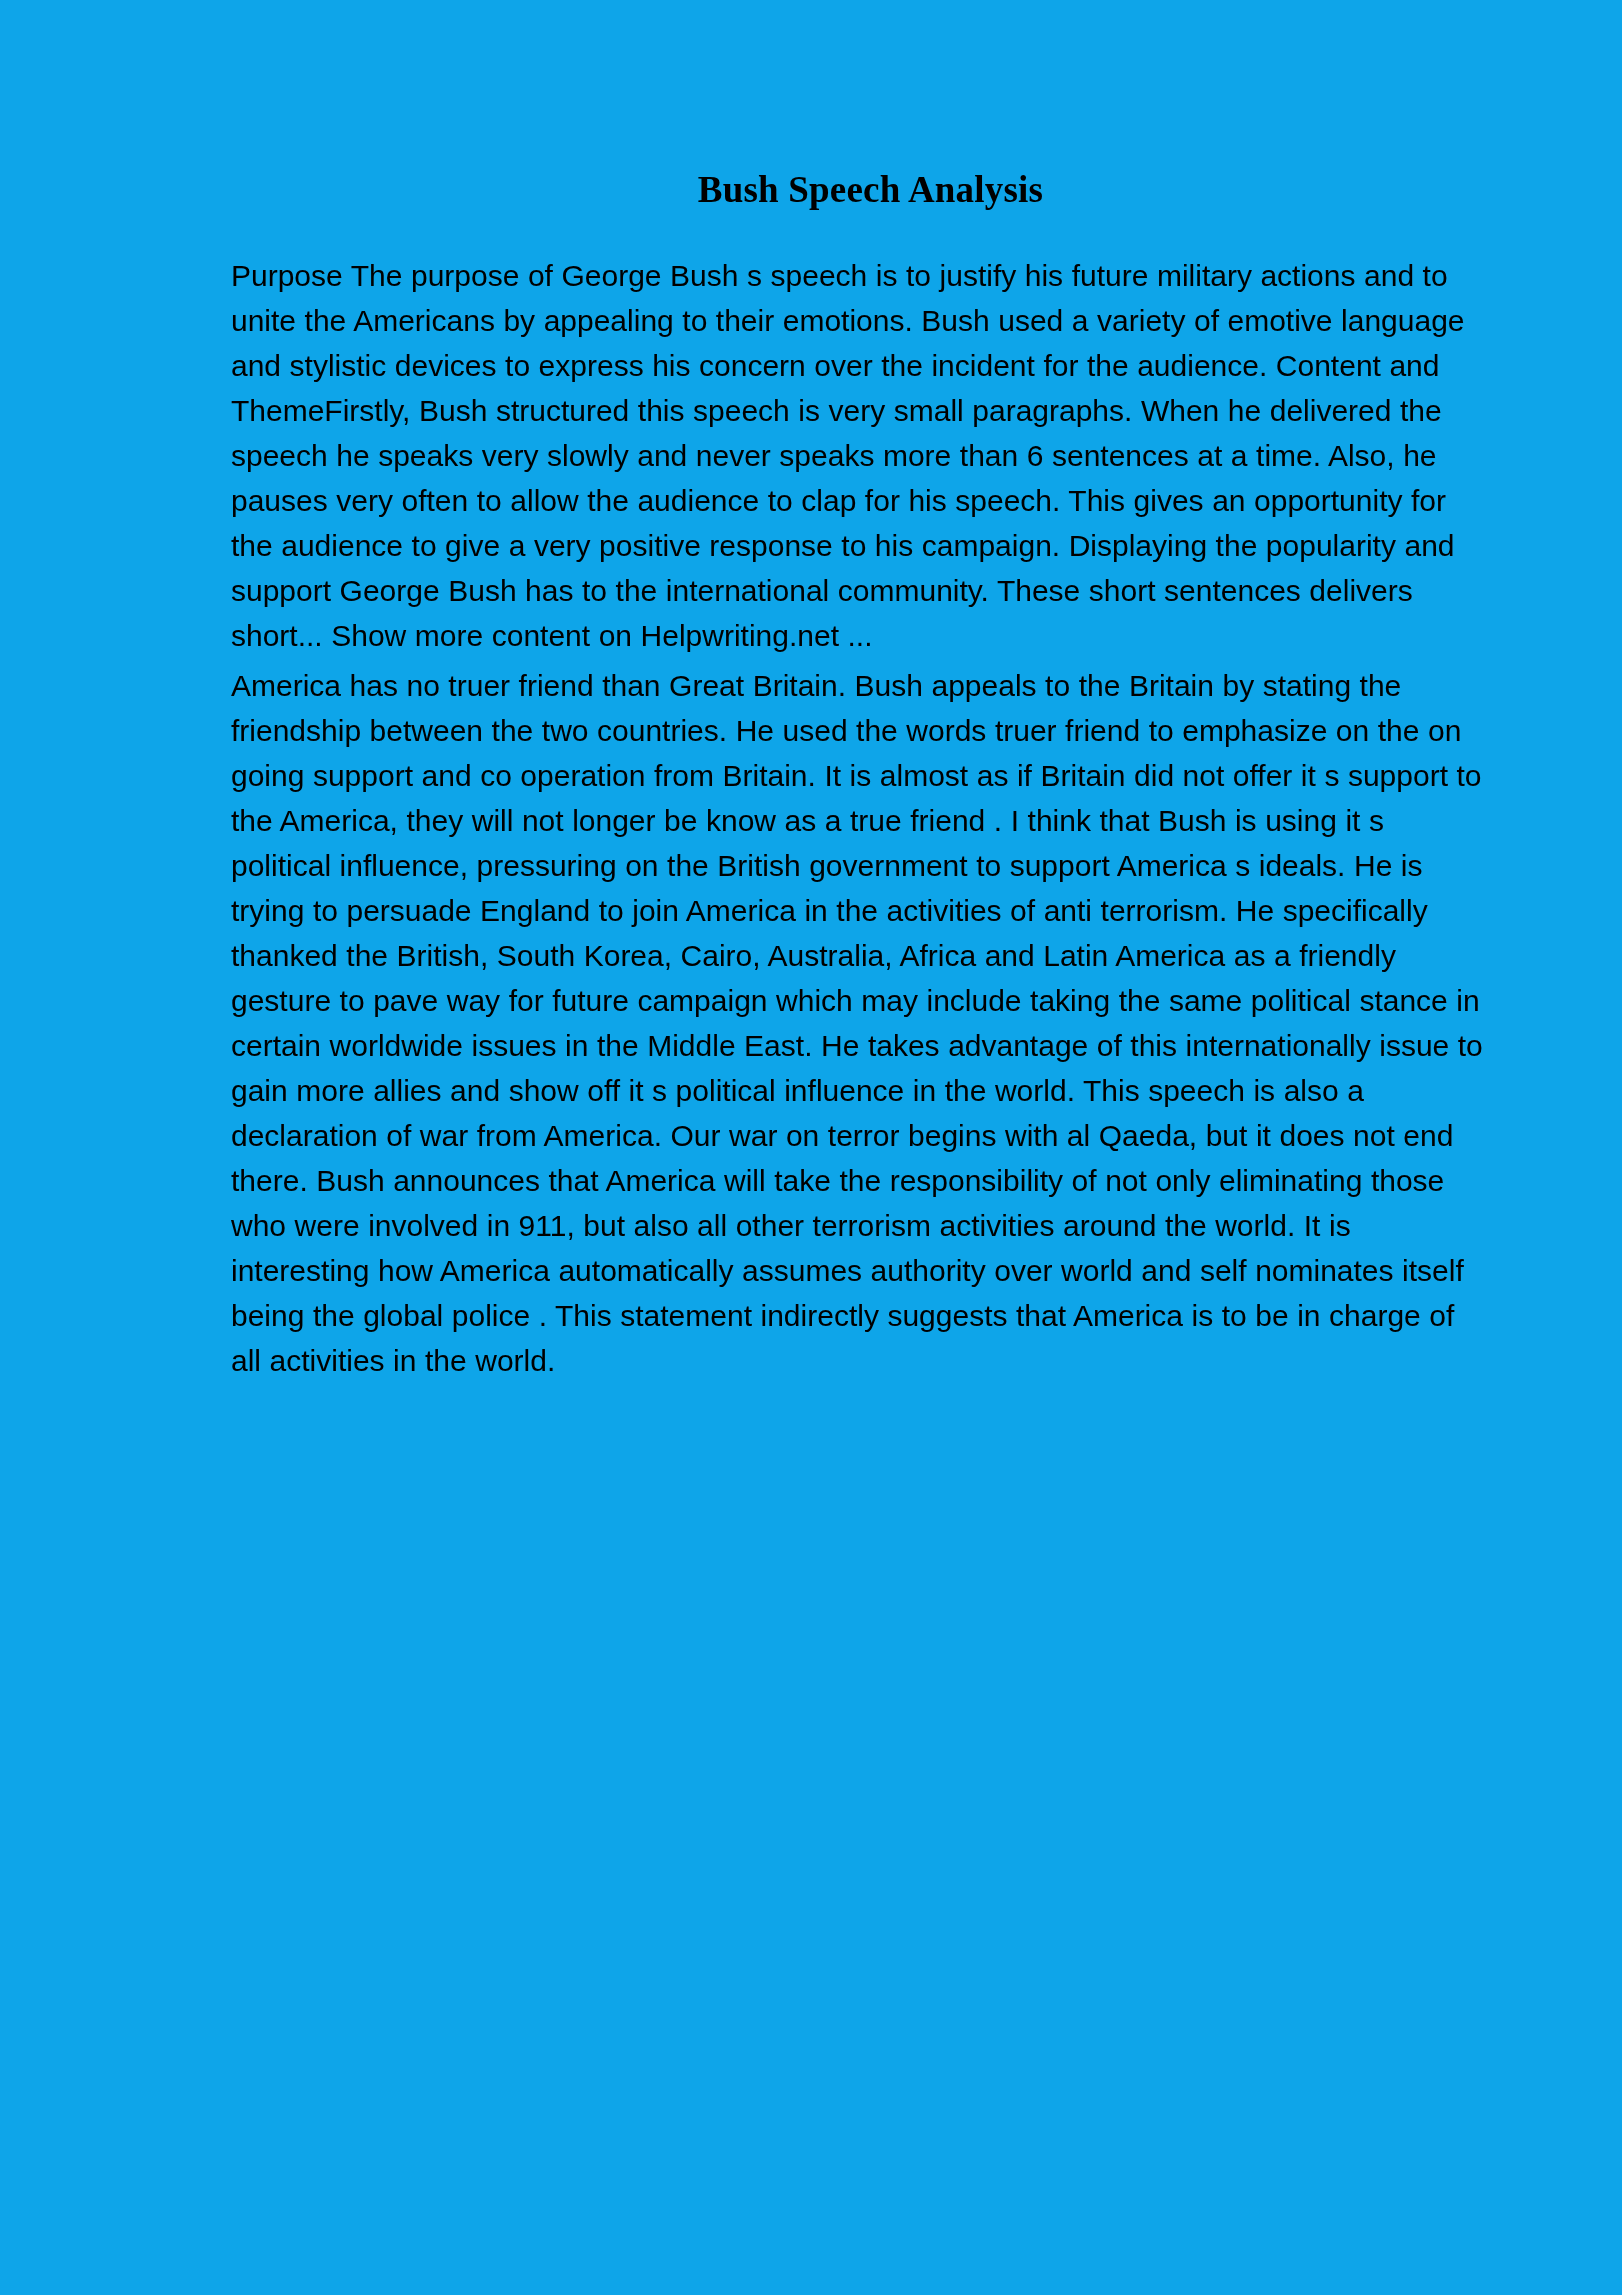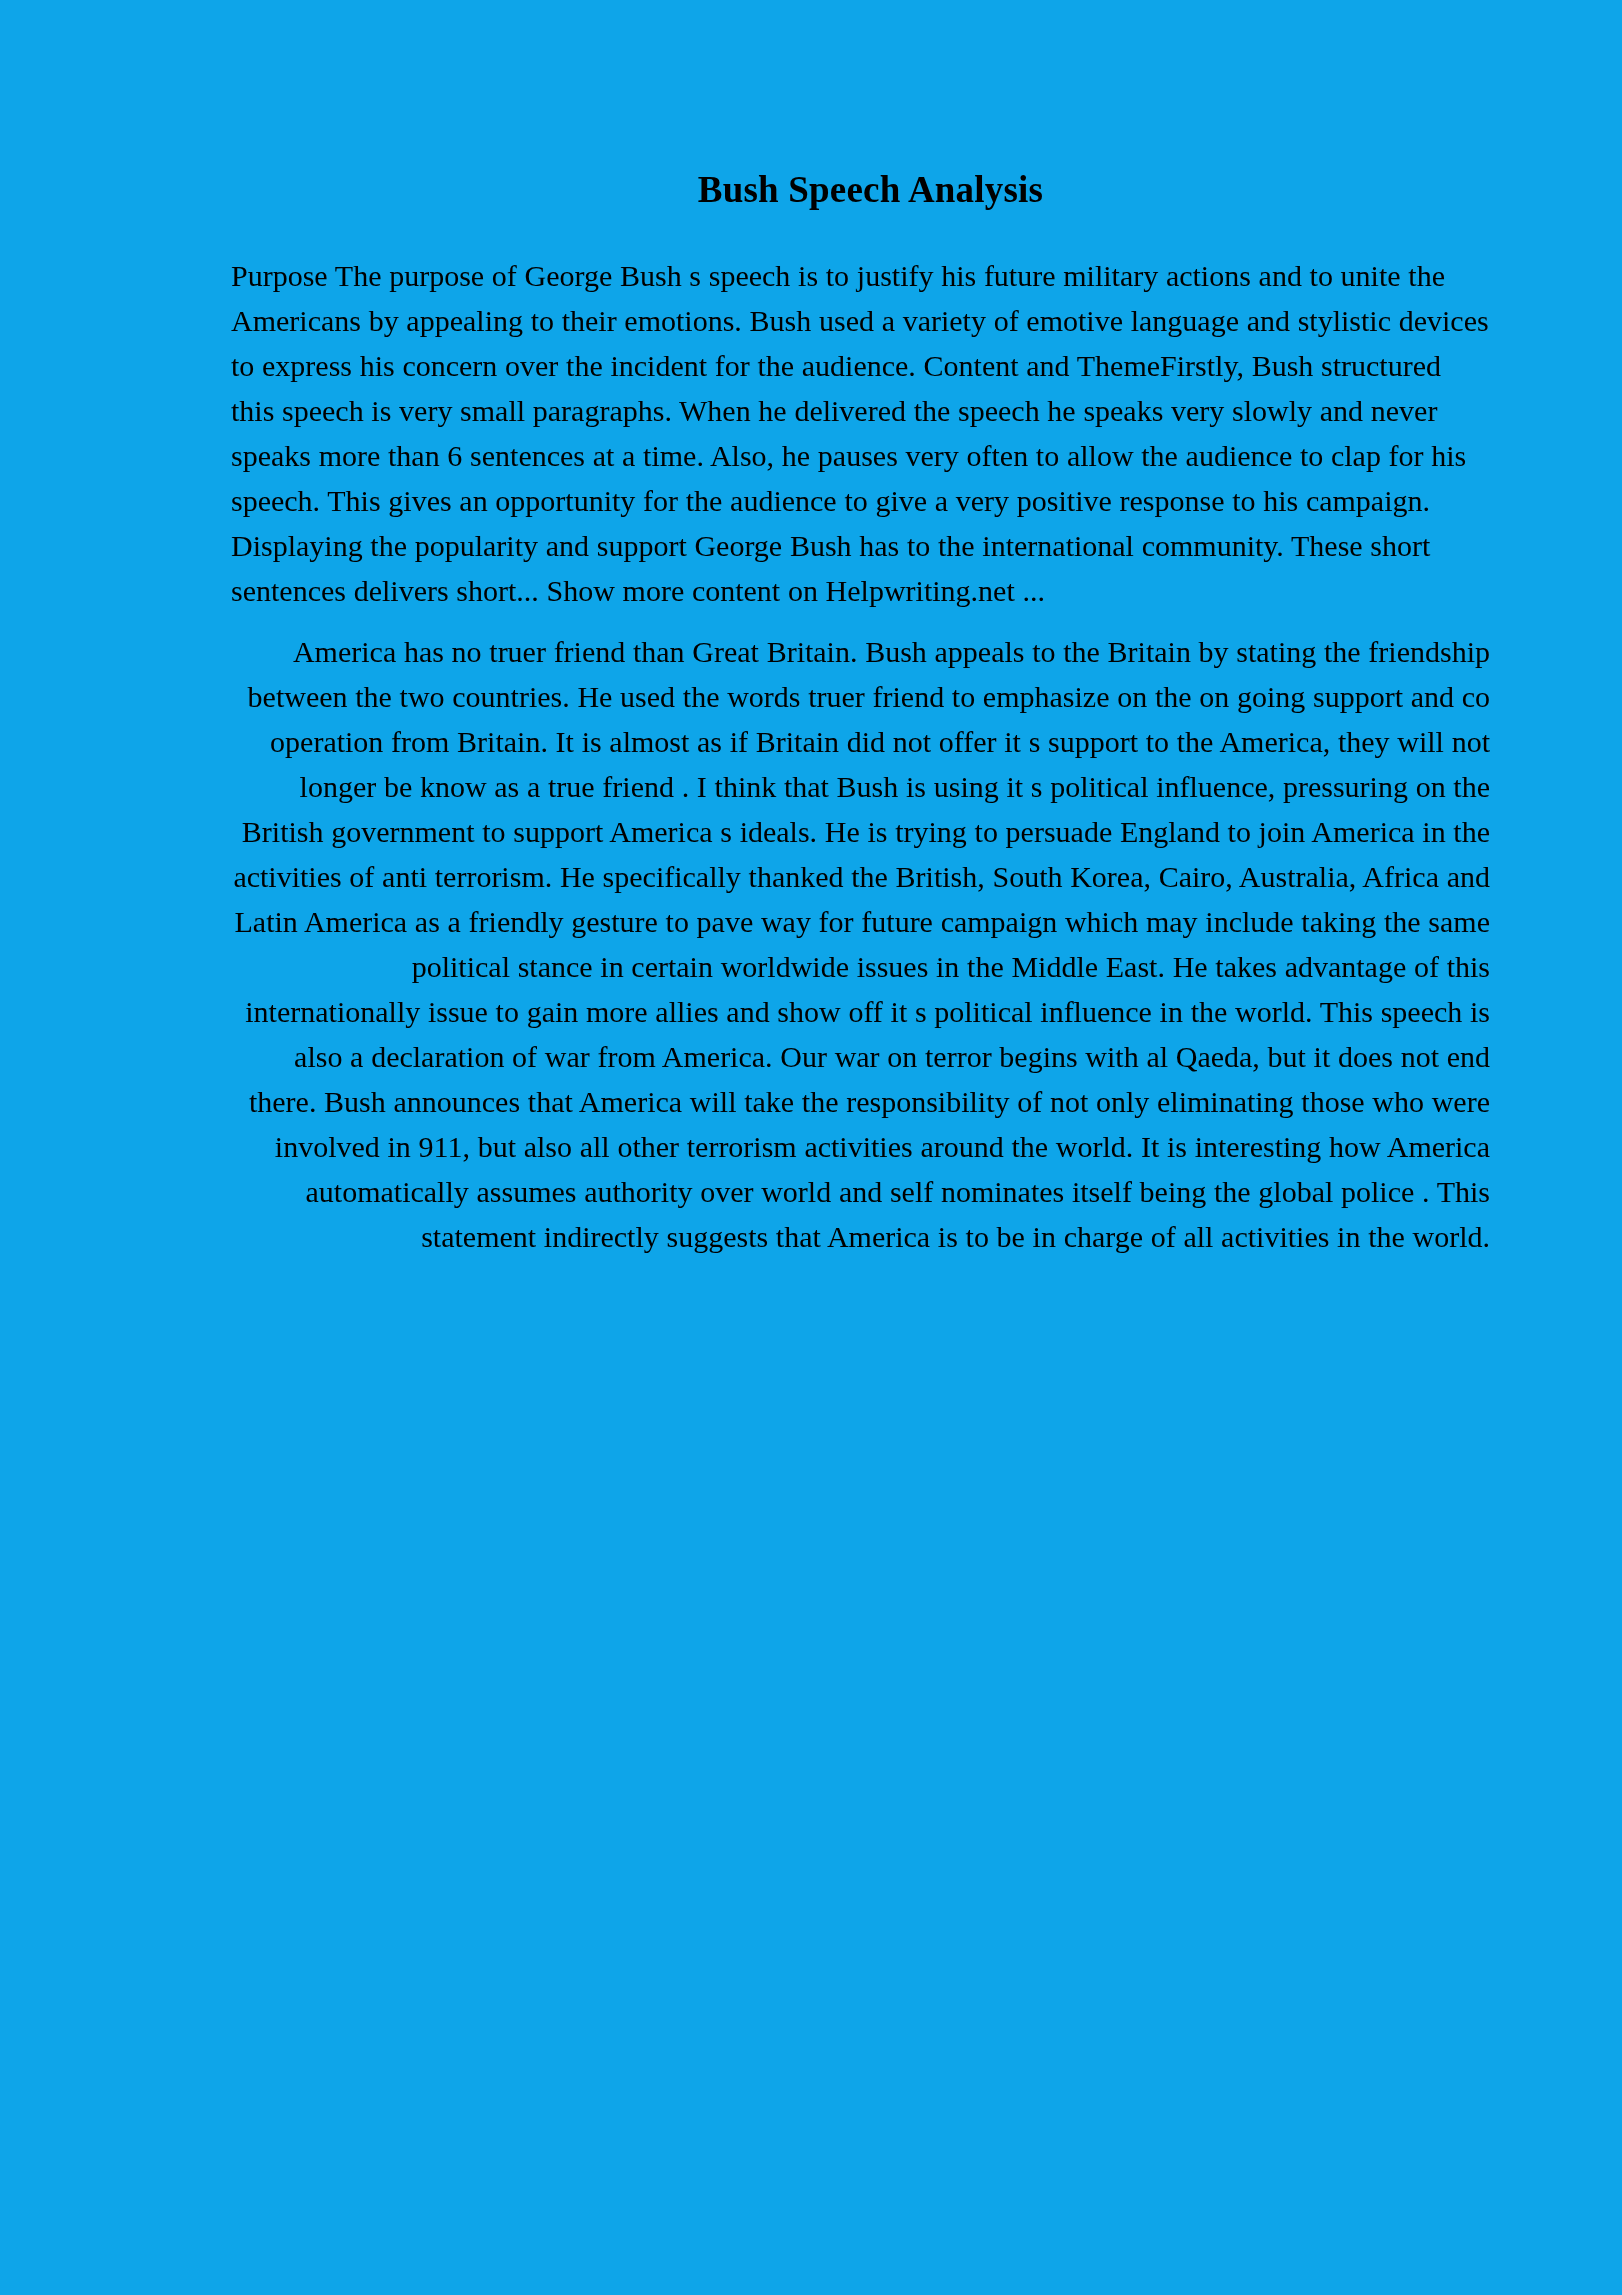--- a/index.html
+++ b/index.html
@@ -44,35 +44,34 @@
 
   
   .body-block {
     position: absolute;
     left: 231px;
     top: 253px;
     width: 1259px;
   }
 
   .para {
-    font-family: Liberation Serif, serif;
+    font-family: Liberation Sans, sans-serif;
     font-size: 30px;
     line-height: 45px;
     font-weight: normal;
     text-align: left;
     margin: 0;
     padding: 0;
     word-spacing: 0.2px;
     hyphens: none;
     -webkit-hyphens: none;
   }
 
   .para + .para {
-    margin-top: 16px;
-    text-align: right;
+    margin-top: 5px;
   }
 </style>
 </head>
 <body>
 
 <div class="page">
 
   <h1 class="doc-title">Bush Speech Analysis</h1>
 
   <div class="body-block">

